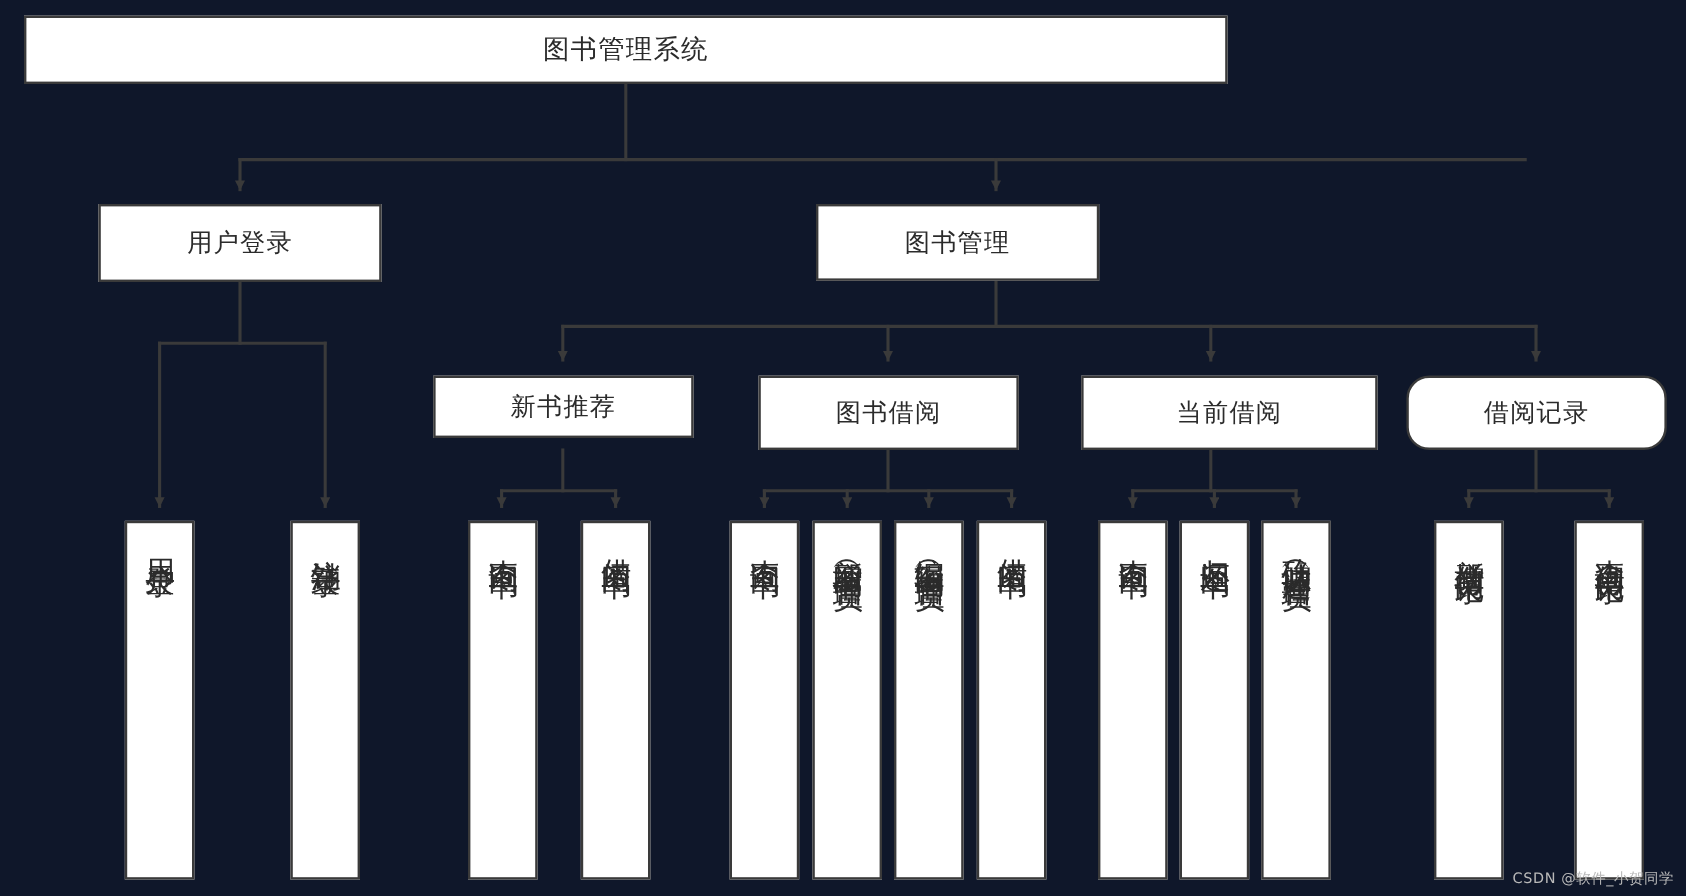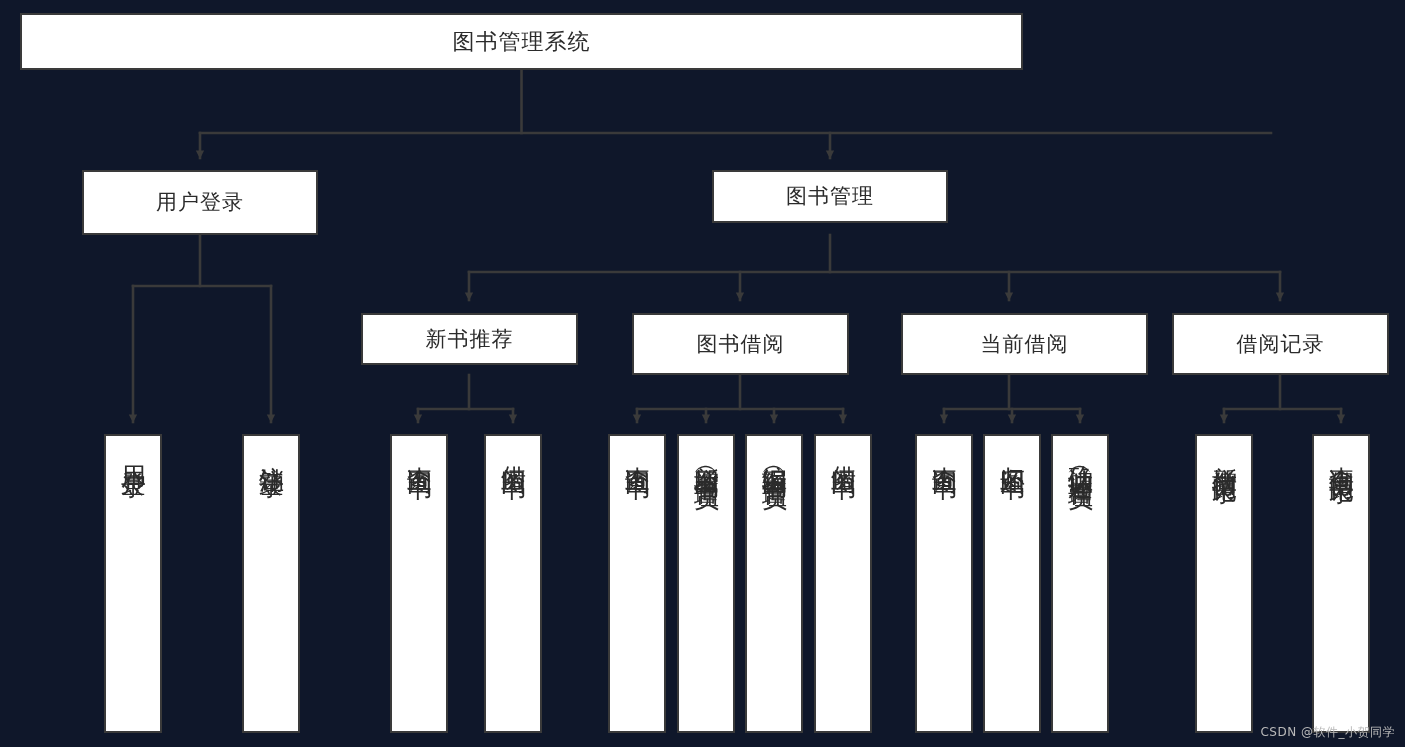--- a/index.html
+++ b/index.html
@@ -111,34 +111,34 @@
     </g>
   </svg>
 
   <div class="node h root" style="left:20px;top:13px;width:1003px;height:57px;">
     <span class="lbl">图书管理系统</span>
   </div>
 
   <div class="node h" style="left:82px;top:170px;width:236px;height:65px;">
     <span class="lbl">用户登录</span>
   </div>
-  <div class="node h" style="left:712px;top:170px;width:236px;height:53px;">
+  <div class="node h" style="left:680px;top:170px;width:236px;height:64px;">
     <span class="lbl">图书管理</span>
   </div>
 
   <div class="node h" style="left:361px;top:313px;width:217px;height:52px;">
     <span class="lbl">新书推荐</span>
   </div>
   <div class="node h" style="left:632px;top:313px;width:217px;height:62px;">
     <span class="lbl">图书借阅</span>
   </div>
   <div class="node h" style="left:901px;top:313px;width:247px;height:62px;">
     <span class="lbl">当前借阅</span>
   </div>
-  <div class="node h" style="left:1172px;top:313px;width:217px;height:62px;">
+  <div class="node h" style="left:1172px;top:313px;width:217px;height:62px;border-radius:19px;">
     <span class="lbl">借阅记录</span>
   </div>
 
   <div class="node v" style="left:104px;top:434px;width:58px;height:299px;">
     <span class="lbl">用户登录</span>
   </div>
   <div class="node v" style="left:242px;top:434px;width:58px;height:299px;">
     <span class="lbl">注销登录</span>
   </div>
 

